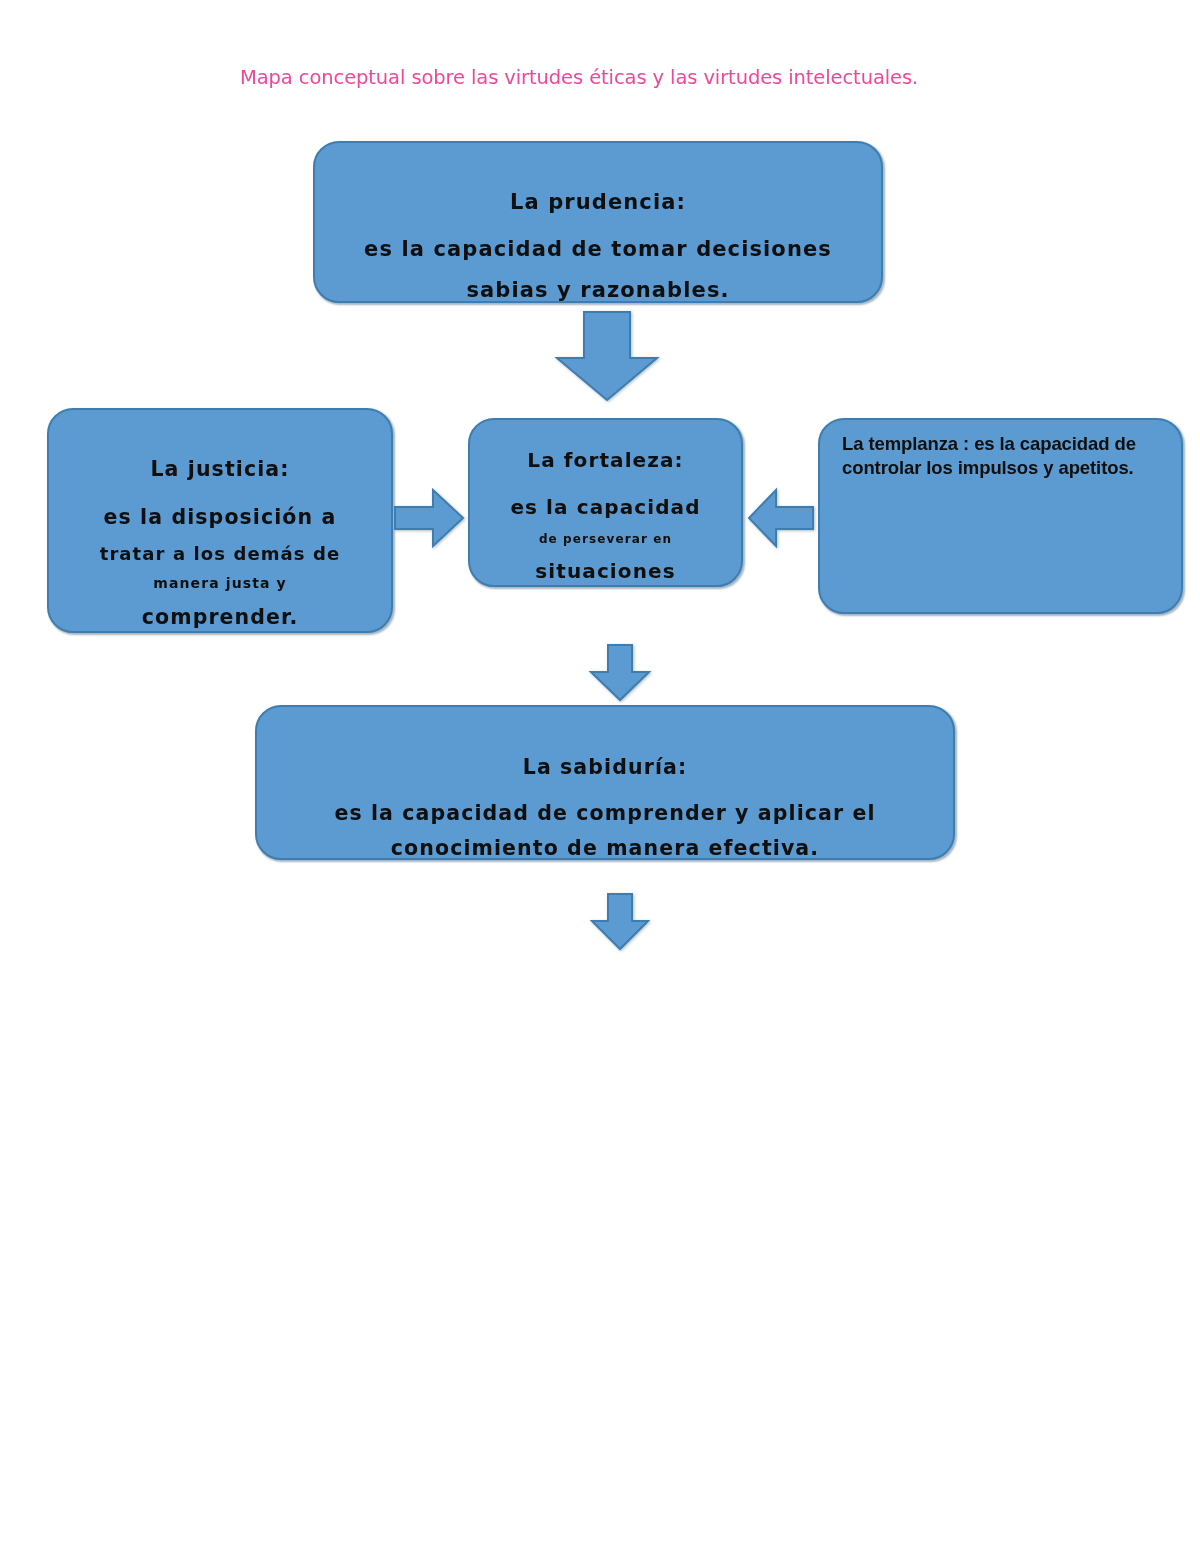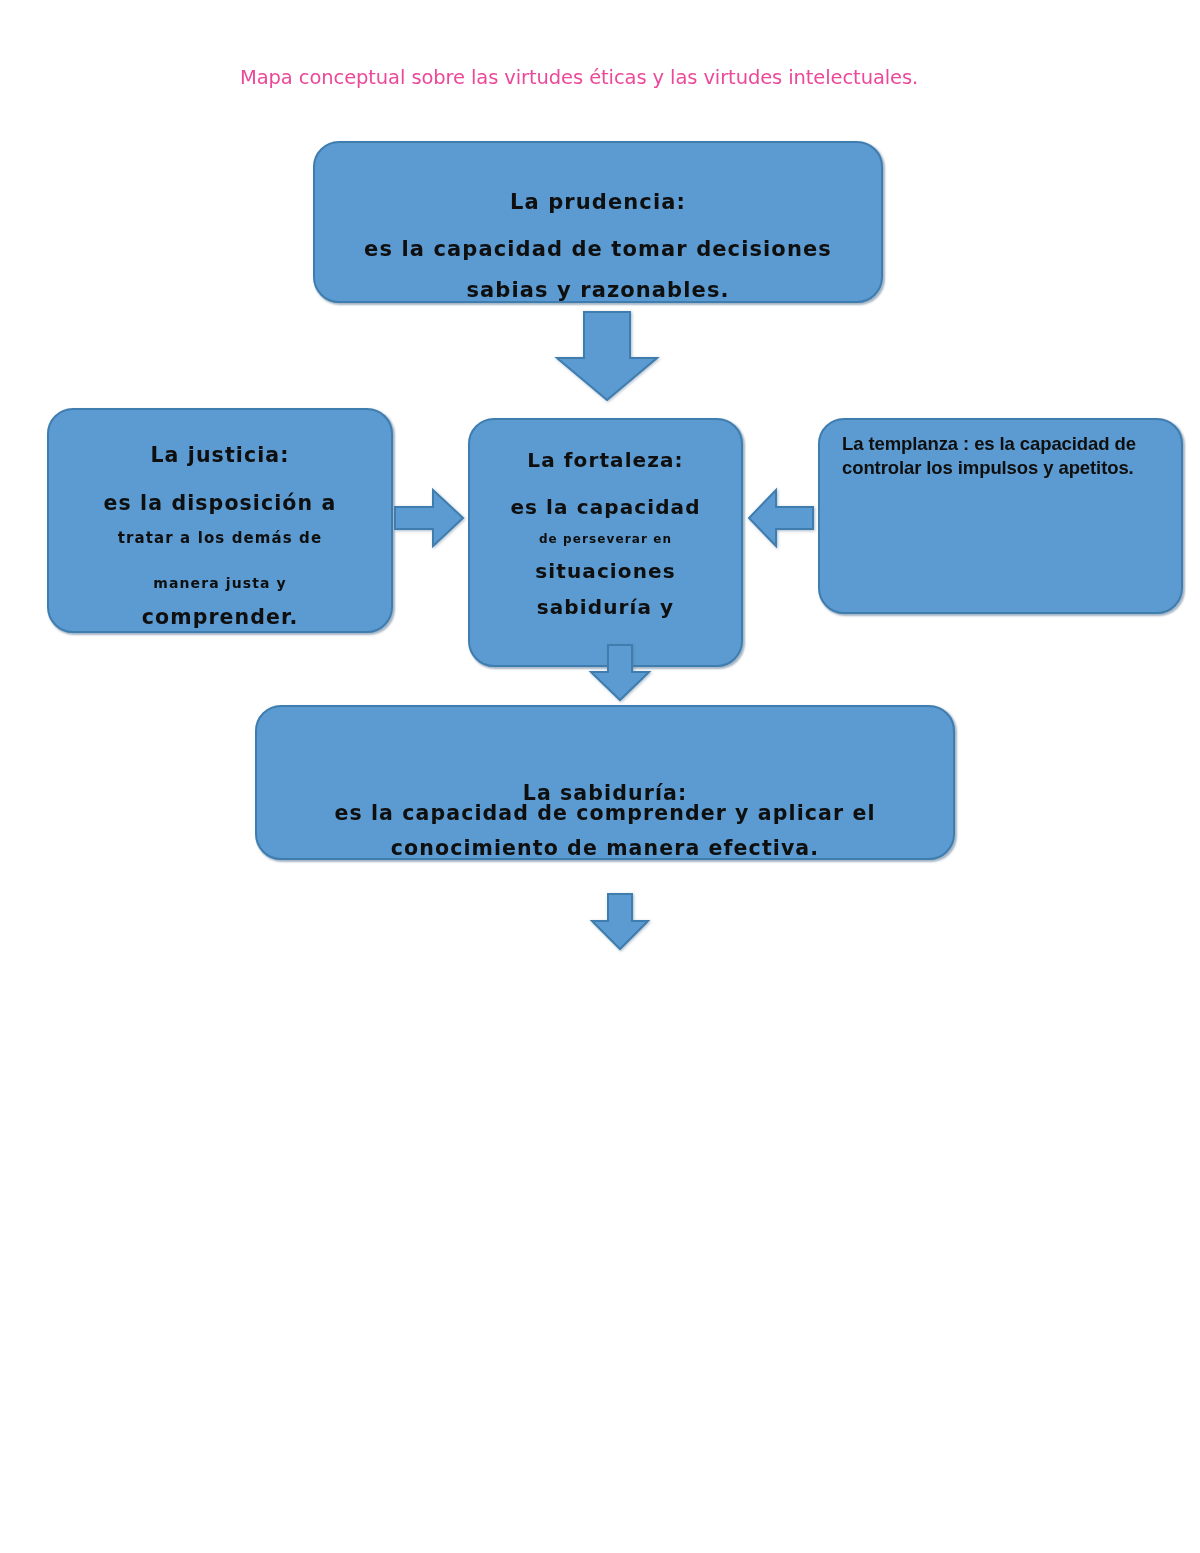--- a/index.html
+++ b/index.html
@@ -56,27 +56,27 @@
   #node-prudencia .body-1 { font-size: 21px; margin-bottom: 20px; }
   #node-prudencia .body-2 { font-size: 21px; }
 
   
   #node-justicia {
     left: 47px; top: 408px; width: 346px; height: 225px;
     padding: 4px 14px;
   }
   #node-justicia .title { font-size: 20.5px; margin-bottom: 28px; }
   #node-justicia .body-1 { font-size: 20.5px; margin-bottom: 17px; }
-  #node-justicia .body-2 { font-size: 15px; margin-bottom: 30px; }
+  #node-justicia .body-2 { font-size: 18px; margin-bottom: 13px; }
   #node-justicia .body-3 { font-size: 14px; margin-bottom: 17px; }
   #node-justicia .body-4 { font-size: 20.5px; }
 
   
   #node-fortaleza {
-    left: 468px; top: 418px; width: 275px; height: 249px;
+    left: 468px; top: 418px; width: 275px; height: 169px;
     padding: 0 10px;
     justify-content: flex-start;
     overflow: hidden;
   }
   #node-fortaleza .title { font-size: 20px; margin-top: 30px; margin-bottom: 27px; }
   #node-fortaleza .body-1 { font-size: 20px; margin-bottom: 16px; }
   #node-fortaleza .body-2 { font-size: 12px; margin-bottom: 16px; }
   #node-fortaleza .body-3 { font-size: 20px; margin-bottom: 16px; }
   #node-fortaleza .body-4 { font-size: 20px; }
 
@@ -93,21 +93,21 @@
     line-height: 1.28;
     text-align: left;
     letter-spacing: -0.1px;
   }
 
   
   #node-sabiduria {
     left: 255px; top: 705px; width: 700px; height: 155px;
     padding: 0 16px;
   }
-  #node-sabiduria .title { font-size: 20.5px; }
+  #node-sabiduria .title { font-size: 20.5px; margin-bottom: 26px; }
   #node-sabiduria .body-1 { font-size: 20.5px; margin-bottom: 14px; }
   #node-sabiduria .body-2 { font-size: 20.5px; }
 
   
   .arrow { position: absolute; }
   .arrow svg { display: block; overflow: visible; }
   .arrow path {
     fill: #5b9bd1;
     stroke: #3f7daf;
     stroke-width: 2;

